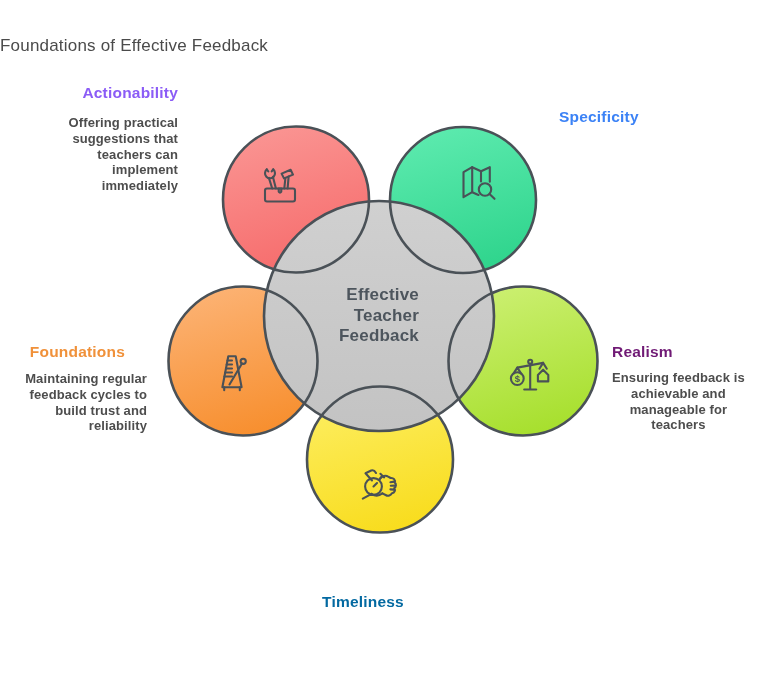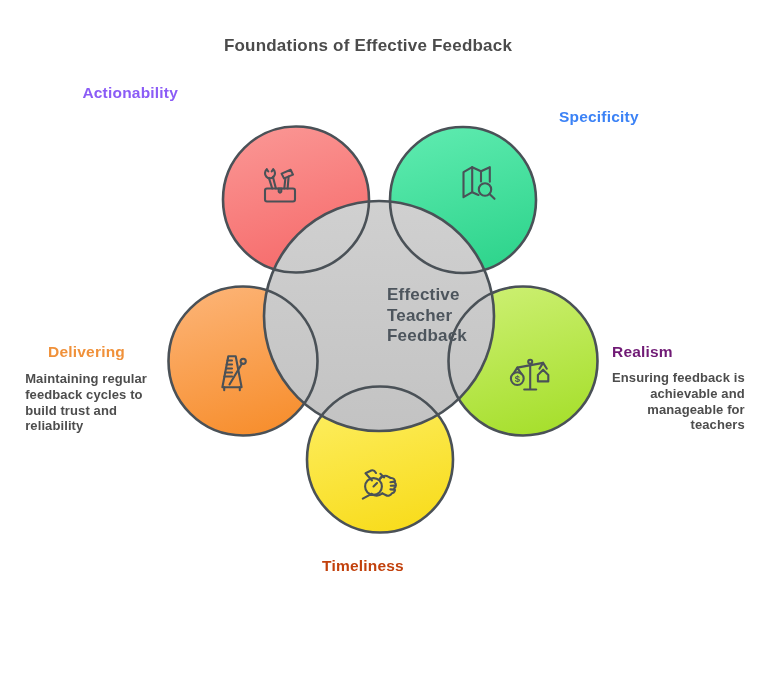--- a/index.html
+++ b/index.html
@@ -1,40 +1,40 @@
 <!DOCTYPE html>
 <html><head>
 <meta charset="utf-8">
 <style>
   html,body { margin:0; padding:0; }
   body { font-family:"Liberation Sans","DejaVu Sans",sans-serif; background:#ffffff; }
   #stage { position:relative; width:768px; height:694px; background:#ffffff; overflow:hidden; }
   #diagram-svg { position:absolute; left:0; top:0; }
 
-  .title { position:absolute; top:36px; left:0; width:736px; text-align:center;
-           font-size:17px; font-weight:700; color:#4b4b4b; letter-spacing:.2px; }
+  .title { position:absolute; top:36px; left:0; width:736px; text-align:left;
+           font-size:17px; font-weight:400; color:#4b4b4b; letter-spacing:.2px; }
 
   .node-label { position:absolute; font-size:15.5px; font-weight:700; letter-spacing:.2px; white-space:nowrap; }
   .node-desc  { position:absolute; font-size:13px; font-weight:600; color:#4d4d4d;
                 line-height:15.8px; white-space:pre-line; letter-spacing:.1px; }
 
   #label-actionability { top:84px;  right:590px; }
   #desc-actionability  { top:115px; right:590px; text-align:right; }
   #label-specificity   { top:108px; left:559px; }
   #desc-specificity    { top:135px; left:559px; text-align:left; }
   #label-consistency   { top:343px; right:643px; }
-  #desc-consistency    { top:371px; right:621px; text-align:left; }
+  #desc-consistency    { top:371px; right:621px; text-align:right; }
   #label-realism       { top:343px; left:612px; }
-  #desc-realism        { top:370px; left:612px; text-align:right; }
+  #desc-realism        { top:370px; left:612px; text-align:center; }
   #label-timeliness    { top:557px; left:363px; transform:translateX(-50%); }
   #desc-timeliness     { top:587px; left:377px; transform:translateX(-50%); text-align:center; }
 
   #center-label { position:absolute; left:379px; top:316px; transform:translate(-50%,-50%);
-                  text-align:left; font-size:17px; font-weight:700; line-height:20.5px;
-                  color:#4d555d; white-space:pre-line; letter-spacing:.2px;margin-left:48px; }
+                  text-align:right; font-size:17px; font-weight:700; line-height:20.5px;
+                  color:#4d555d; white-space:pre-line; letter-spacing:.2px; }
 
   .ring { fill:none; stroke:#4a5157; stroke-width:2.6; }
   .icon { fill:none; stroke:#4a5157; stroke-width:2.1; stroke-linecap:round; stroke-linejoin:round; }
   .icon .glyph { fill:#4a5157; stroke:none; font-size:9.5px; font-weight:700; }
 </style>
 </head>
 <body>
 
 <div id="stage">
 
@@ -132,30 +132,35 @@
     </g>
   </svg>
 
   <div class="title">Foundations of Effective Feedback</div>
 
   <div id="center-label">Effective
 Teacher
 Feedback</div>
 
   <div class="node-label" id="label-actionability" style="color: #8b5cf6;">Actionability</div>
+  <div class="node-desc" id="desc-actionability">Offering practical
+suggestions that
+teachers can
+implement
+immediately</div>
 
   <div class="node-label" id="label-specificity" style="color: #3b82f6;">Specificity</div>
 
-  <div class="node-label" id="label-consistency" style="color: rgb(240, 145, 58);">Delivering</div>
+  <div class="node-label" id="label-consistency" style="color: rgb(240, 145, 58);">Foundations</div>
   <div class="node-desc" id="desc-consistency">Maintaining regular
 feedback cycles to
 build trust and
 reliability</div>
 
   <div class="node-label" id="label-realism" style="color: #701a75;">Realism</div>
   <div class="node-desc" id="desc-realism">Ensuring feedback is
 achievable and
 manageable for
 teachers</div>
 
-  <div class="node-label" id="label-timeliness" style="color: #c2410c;">Timeliness</div>
+  <div class="node-label" id="label-timeliness" style="color: #0369a1; margin-top: 36px;">Timeliness</div>
 
 </div>
 
 </body></html>

